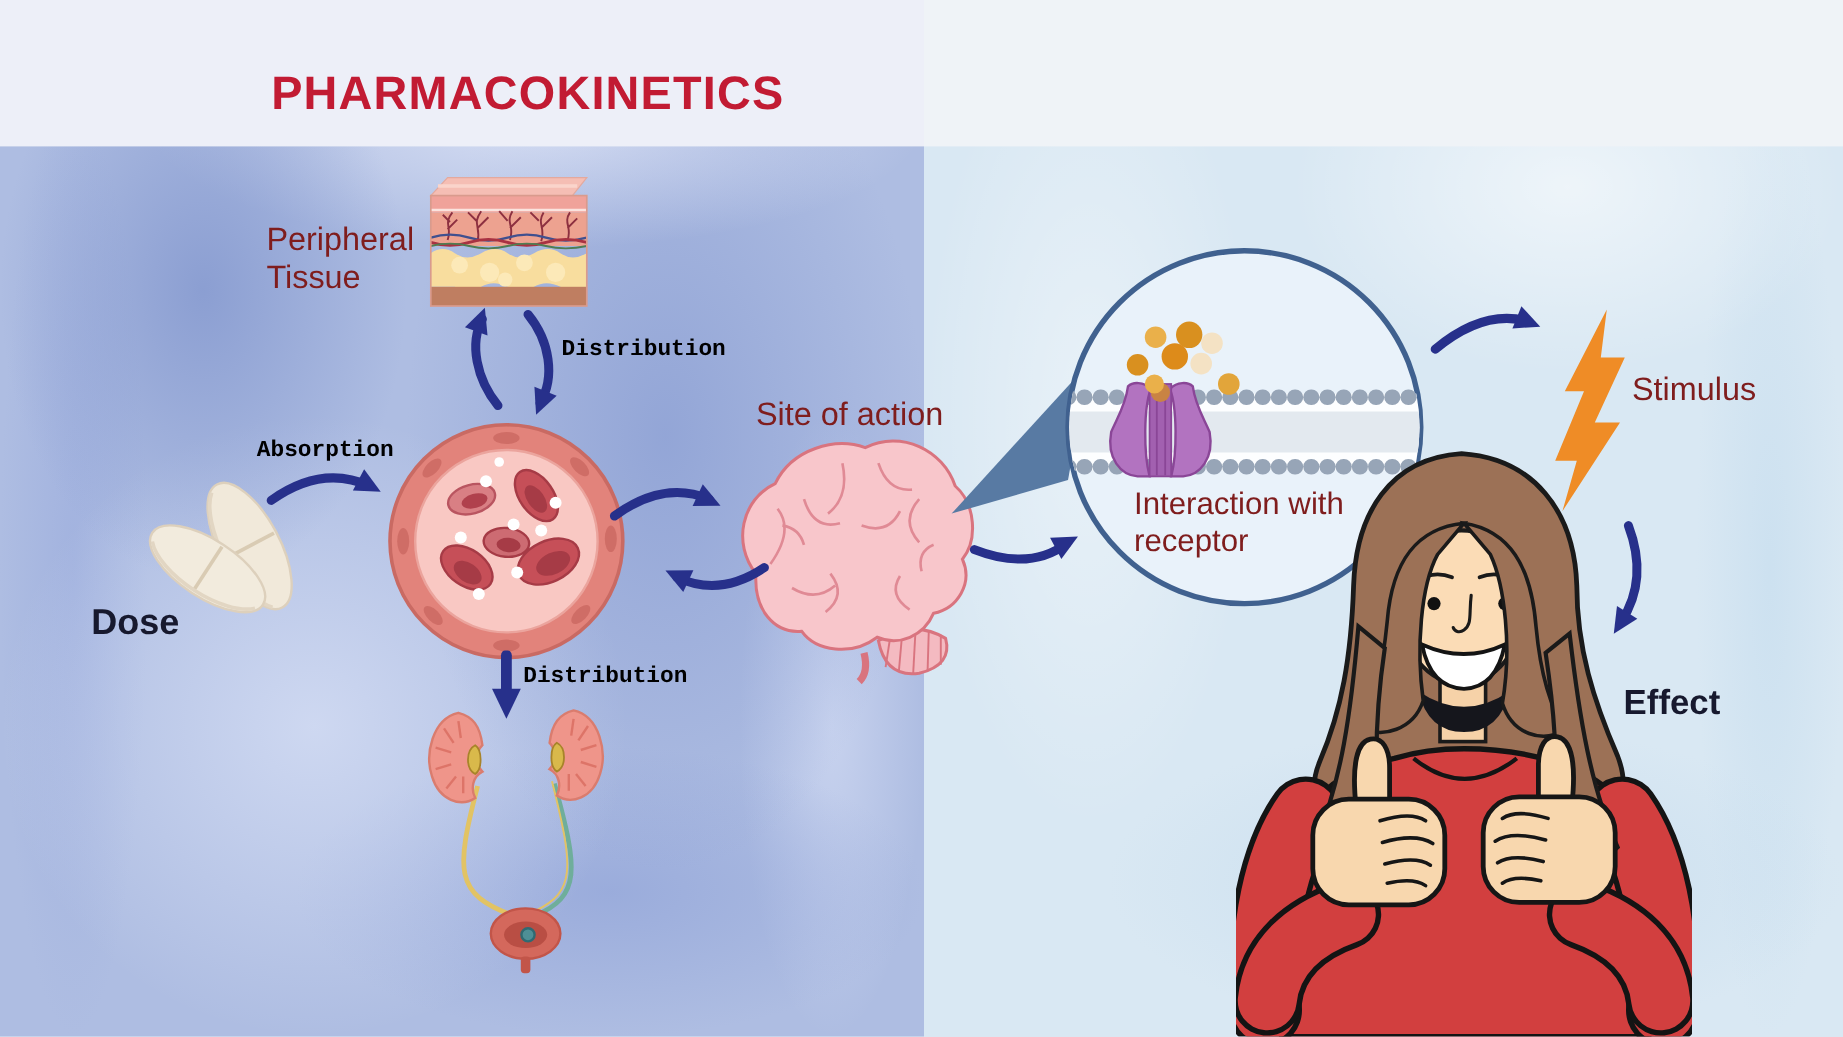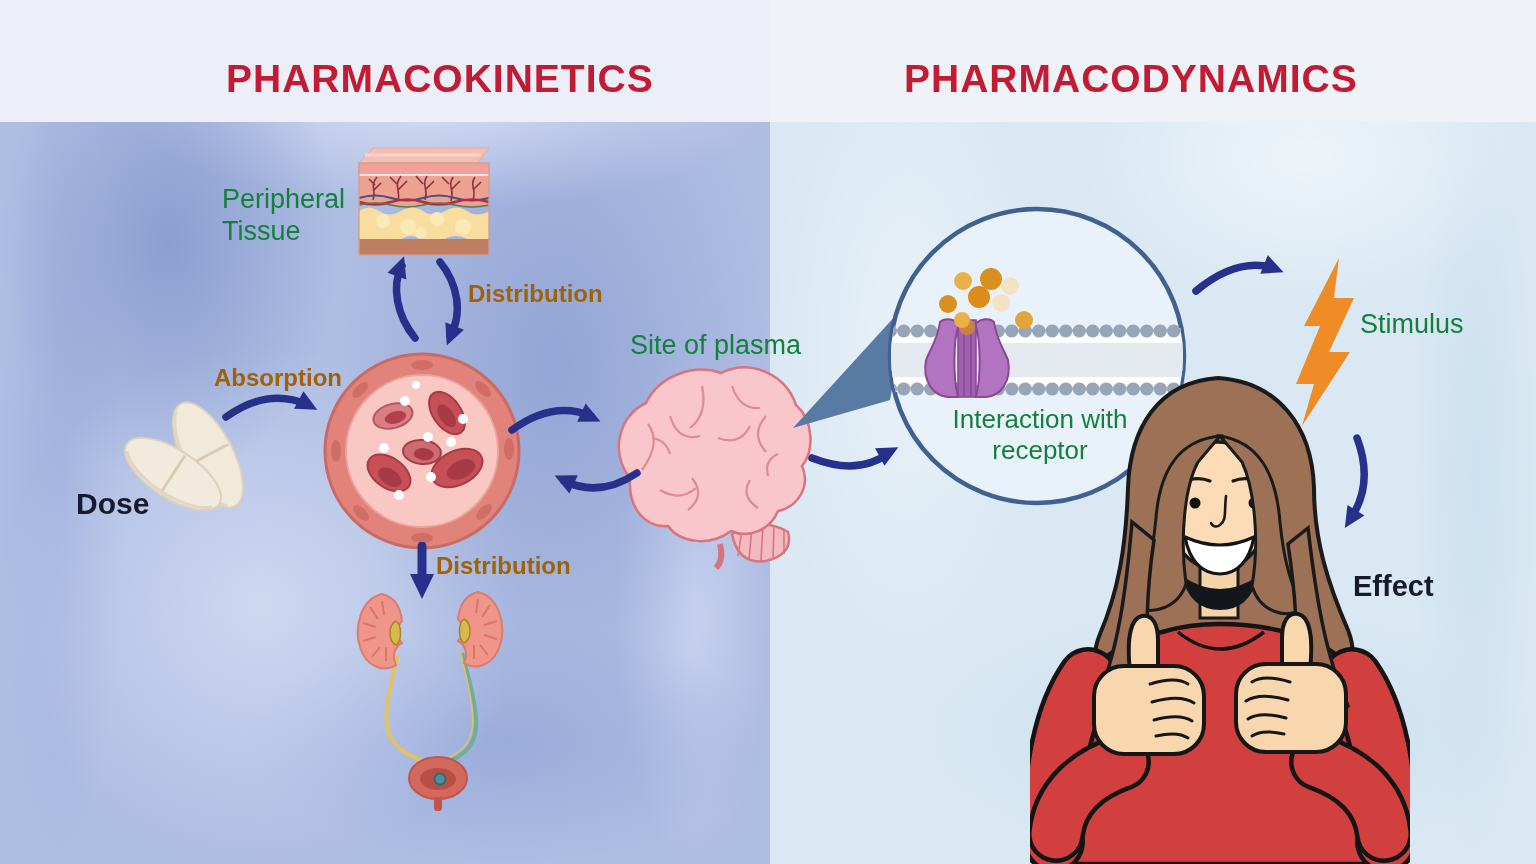--- a/index.html
+++ b/index.html
@@ -25,38 +25,37 @@
       radial-gradient(closest-side at 92% 55%, rgba(196,220,238,.6), transparent);}
   .band-left{left:0;top:0;width:770px;height:122px;background:#edeff8;}
   .band-right{left:770px;top:0;width:766px;height:122px;background:#eff3f7;}
 
   
   .title{font-size:39px;font-weight:600;letter-spacing:1px;color:#c21b33;white-space:nowrap;}
   .title-left{left:226px;top:57px;text-align:center;}
   .title-right{left:904px;top:57px;}
 
   
-  .dark-label{color:#15803d;font-size:27px;font-weight:500;line-height:1.18;}
+  .dark-label{color:#7f1d1d;font-size:27px;font-weight:500;line-height:1.18;}
   .bold-label{color:#17192e;font-size:30px;font-weight:700;}
-  .navy-label{color:#a16207;font-size:24px;font-weight:700;}
-  .center{text-align:center;}
+  .navy-label{color:#000000;font-size:19px;font-weight:700;font-family:Liberation Mono, monospace;}
+  .center{}
   .nowrap{white-space:nowrap;}
 </style>
 </head>
 <body>
 
 <div class="canvas">
 
   <div class="abs bg-left"></div>
   <div class="abs bg-right"></div>
   <div class="abs band-left"></div>
   <div class="abs band-right"></div>
 
   <div class="abs title title-left">PHARMACOKINETICS</div>
-  <div class="abs title title-right">PHARMACODYNAMICS</div>
 
   <svg class="abs" style="left:353px;top:143px" width="142" height="118" viewBox="0 0 142 118">
     <polygon points="6,20 20,5 136,5 124,20" fill="#f5beb4" stroke="#e3a99e" stroke-width="1"></polygon>
     <line x1="12" y1="12" x2="128" y2="12" stroke="#fad4cb" stroke-width="3"></line>
     <rect x="6" y="20" width="130" height="14" fill="#f0a29a"></rect>
     <line x1="6" y1="32" x2="136" y2="32" stroke="#fbe3de" stroke-width="2"></line>
     <rect x="6" y="34" width="130" height="28" fill="#eda290"></rect>
     <g stroke="#8d3040" stroke-width="1.6" fill="none">
       <path d="M20,57 C24,46 16,44 24,34 M20,48 l8,-8 M22,42 l-6,-6"></path>
       <path d="M45,58 C48,46 40,44 48,33 M45,47 l9,-9 M44,41 l-7,-7"></path>
@@ -353,20 +352,20 @@
   <svg class="abs" style="left:1325px;top:430px" width="58" height="108" viewBox="0 0 58 108">
     <path d="M32,8 Q49,53 26,88" fill="none" stroke="#27308b" stroke-width="7.5" stroke-linecap="round"></path>
     <g transform="translate(23,93) rotate(122)">
         <polygon points="-15,-10 6,0 -15,10" fill="#27308b"></polygon>
       </g>
   </svg>
 
   <div class="abs dark-label" style="left:222px;top:184px;width:150px">Peripheral Tissue</div>
   <div class="abs navy-label nowrap" style="left:468px;top:280px">Distribution</div>
   <div class="abs navy-label nowrap" style="left:214px;top:364px">Absorption</div>
-  <div class="abs bold-label nowrap" style="left:76px;top:487px">Dose</div>
+  <div class="abs bold-label nowrap" style="left:76px;top:502px">Dose</div>
   <div class="abs navy-label nowrap" style="left:436px;top:552px">Distribution</div>
-  <div class="abs dark-label nowrap" style="left:630px;top:330px">Site of plasma</div>
+  <div class="abs dark-label nowrap" style="left:630px;top:330px">Site of action</div>
   <div class="abs dark-label center" style="left:945px;top:404px;width:190px;font-size:26px">Interaction with receptor</div>
   <div class="abs dark-label nowrap" style="left:1360px;top:309px">Stimulus</div>
   <div class="abs bold-label nowrap" style="left:1353px;top:570px;font-size:29px">Effect</div>
 
 </div>
 
 </body></html>

